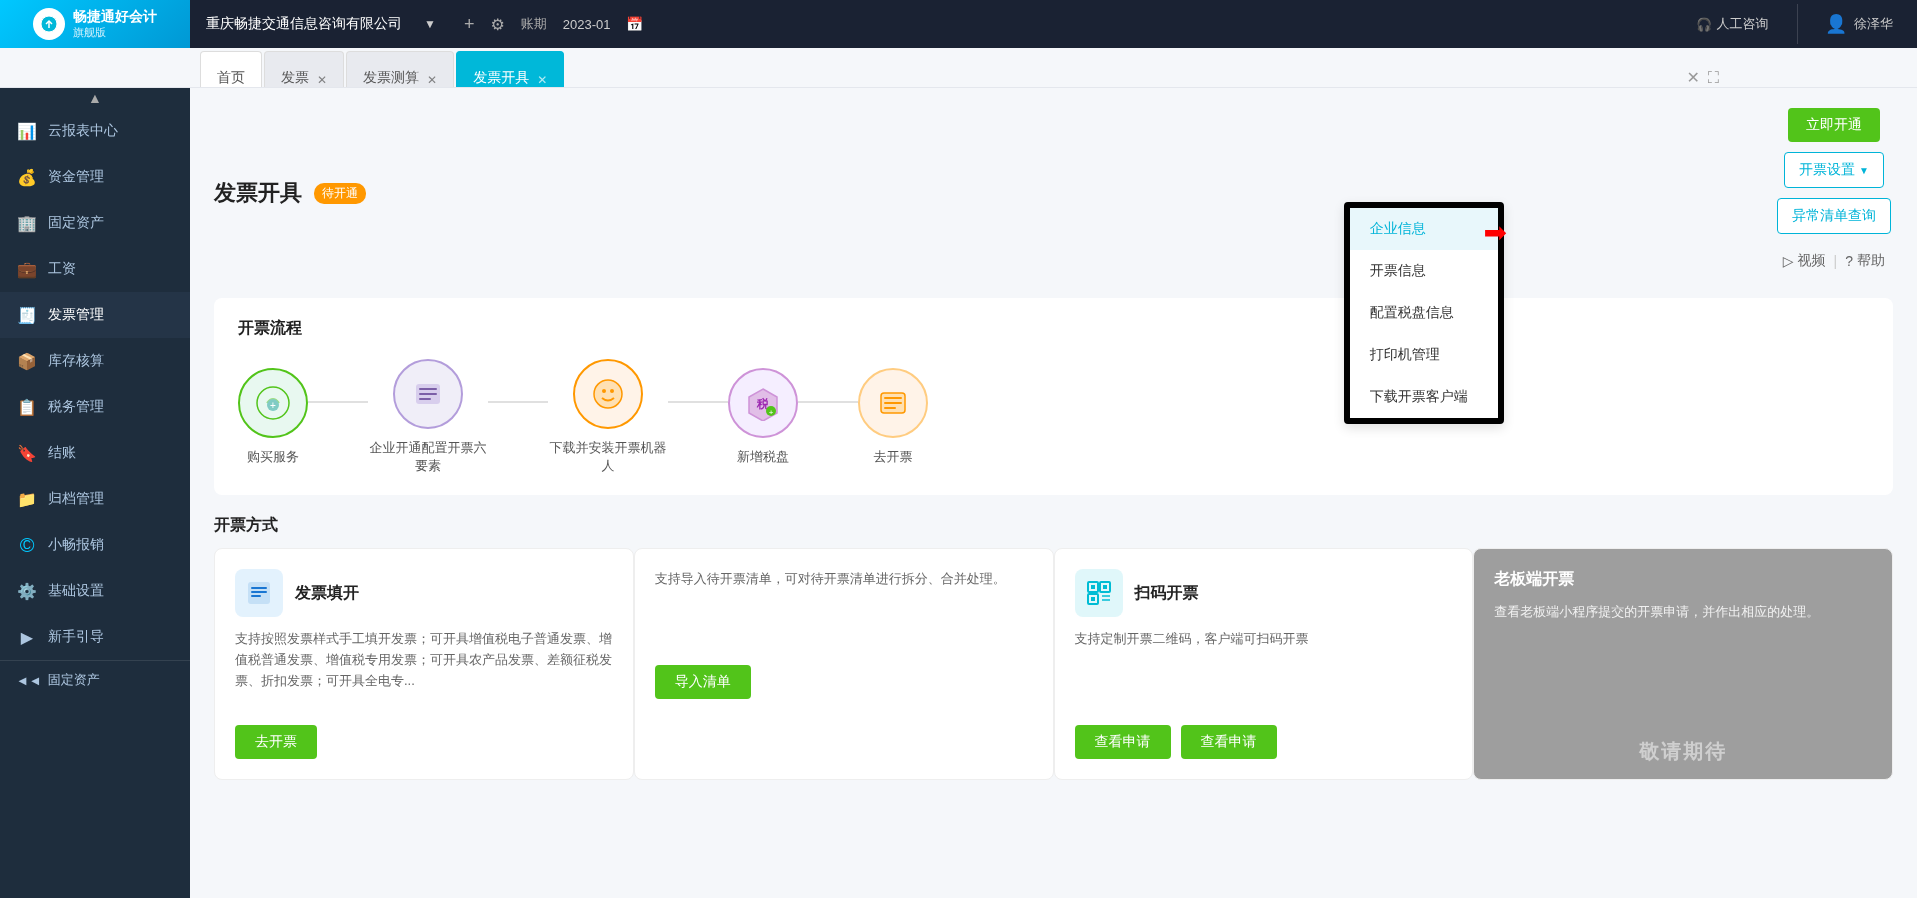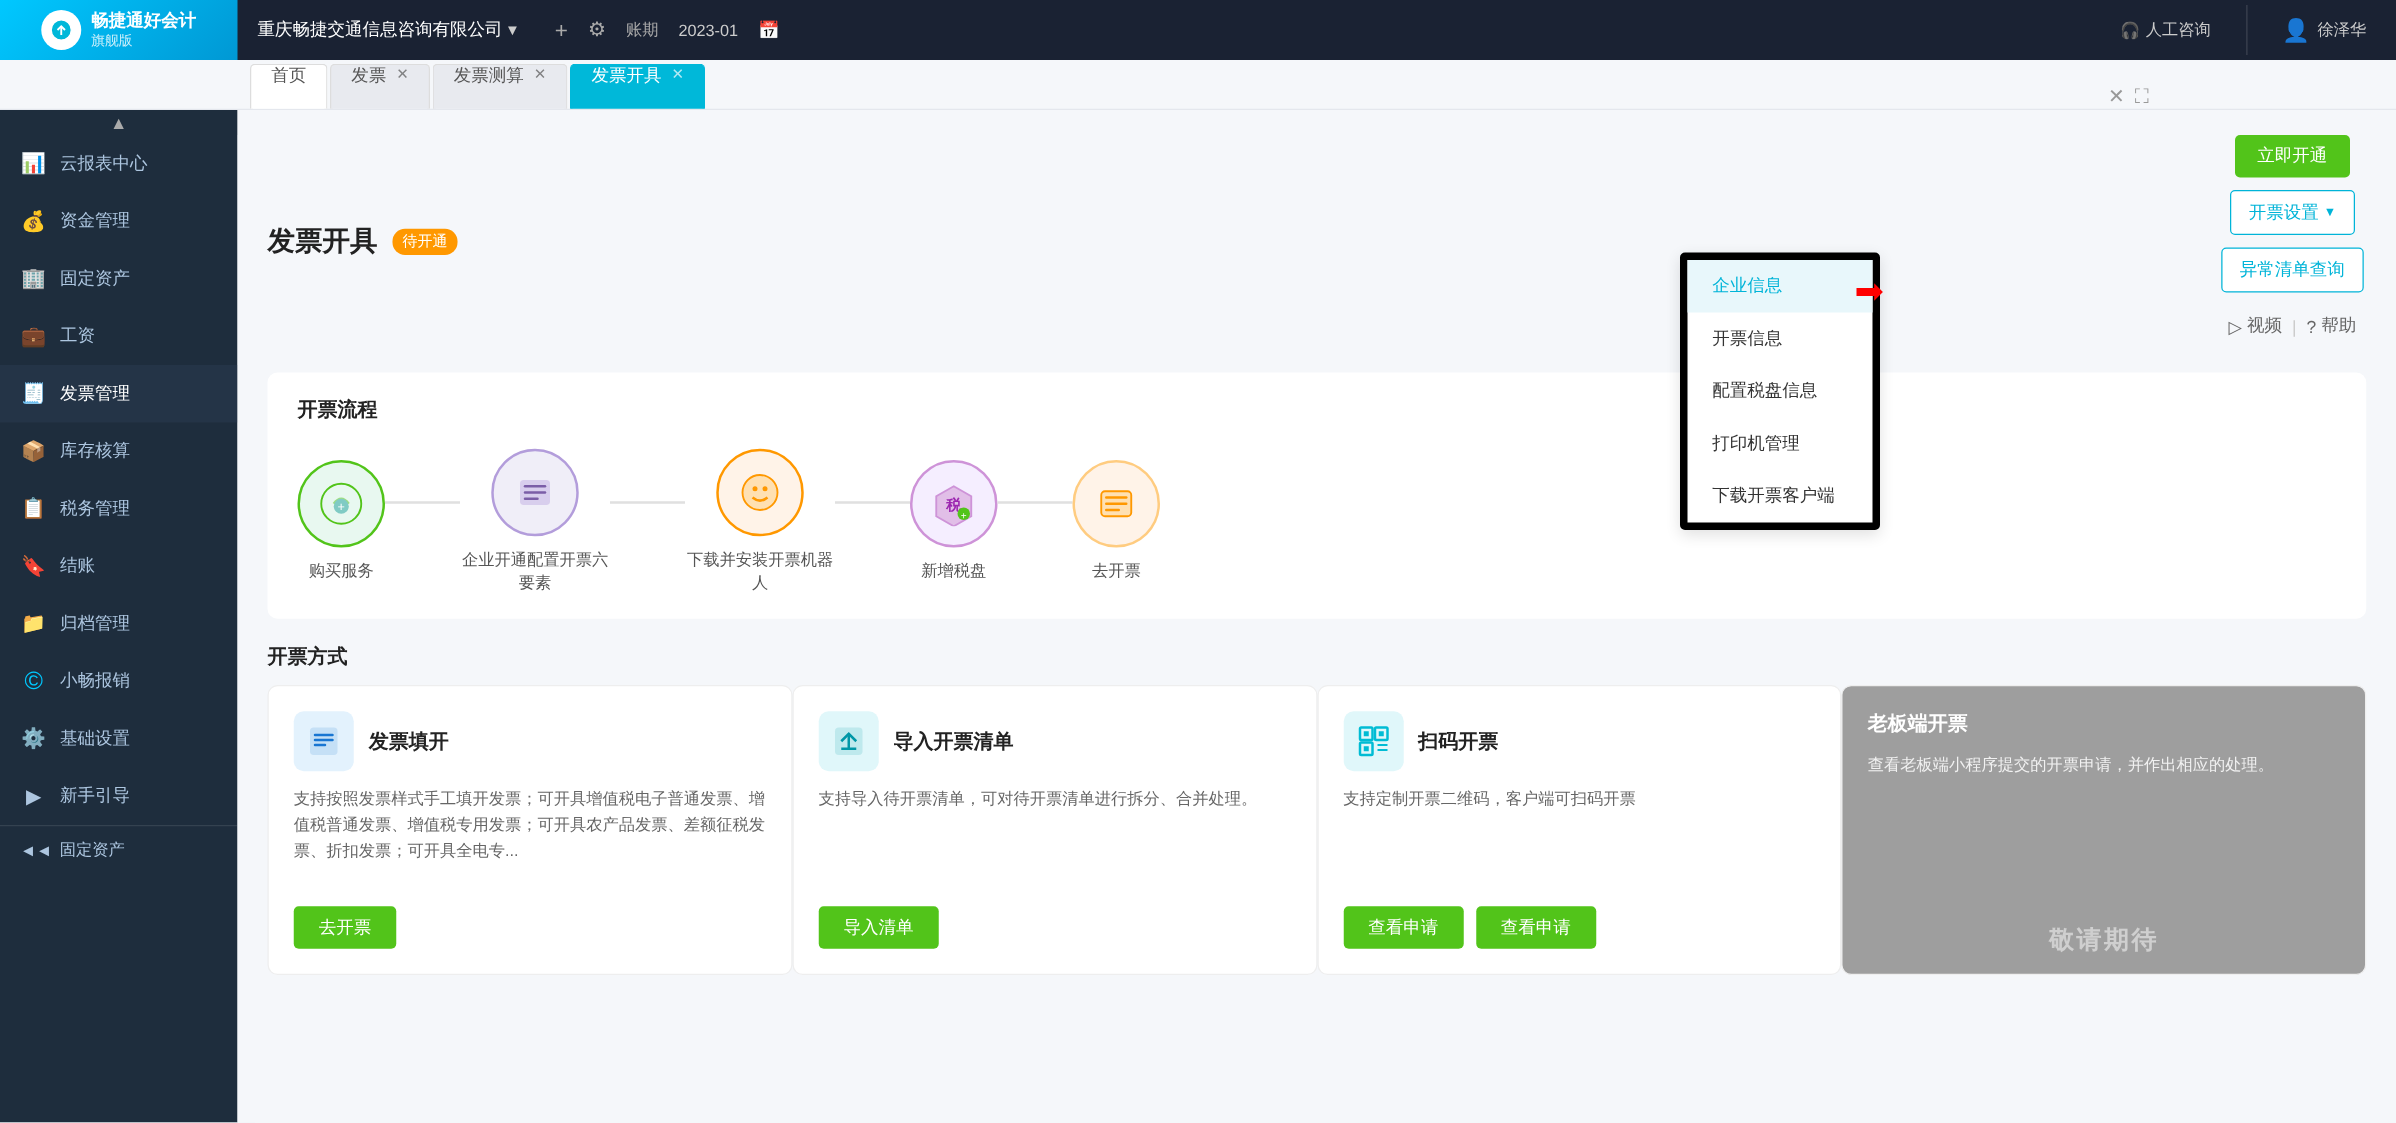--- a/index.html
+++ b/index.html
@@ -35,21 +35,21 @@
     .logo-text { color: white; font-size: 14px; font-weight: bold; line-height: 1.2; }
     .logo-sub { color: rgba(255,255,255,0.8); font-size: 11px; }
     .company-selector {
       display: flex;
       align-items: center;
       color: #ccc;
       padding: 0 16px;
       cursor: pointer;
       font-size: 14px;
     }
-    .company-name { color: #fff; margin-right: 2px; }
+    .company-name { color: #fff; margin-right: 22px; }
     .top-bar-actions {
       display: flex;
       align-items: center;
       gap: 16px;
       padding: 0 12px;
       color: #aaa;
       font-size: 18px;
     }
     .top-bar-right {
       margin-left: auto;
@@ -67,21 +67,21 @@
       background: #f5f7fa;
       border-bottom: 1px solid #e4e7ed;
       display: flex;
       align-items: flex-end;
       padding: 0 190px 0 200px;
     }
     .tab {
       height: 36px;
       padding: 0 16px;
       display: flex;
-      align-items: flex-start;
+      align-items: flex-end;
       font-size: 14px;
       cursor: pointer;
       background: #e8eaef;
       border-radius: 4px 4px 0 0;
       margin-right: 2px;
       color: #555;
       border: 1px solid #ddd;
       border-bottom: none;
     }
     .tab.active {
@@ -657,31 +657,20 @@
                 <rect x="6" y="16" width="10" height="2" rx="1" fill="#1976d2"></rect>
               </svg>
             </div>
             <span class="method-title">发票填开</span>
           </div>
           <div class="method-desc">支持按照发票样式手工填开发票；可开具增值税电子普通发票、增值税普通发票、增值税专用发票；可开具农产品发票、差额征税发票、折扣发票；可开具全电专...</div>
           <button class="method-btn">去开票</button>
         </div>
 
         <div class="method-card">
-          <div class="method-card-header">
-            <div class="method-icon teal">
-              <svg width="28" height="28" viewBox="0 0 28 28">
-                <rect x="3" y="3" width="22" height="22" rx="3" fill="#0097a7" opacity="0.15"></rect>
-                <path d="M8 14 L14 8 L20 14" stroke="#0097a7" stroke-width="2" fill="none"></path>
-                <line x1="14" y1="8" x2="14" y2="20" stroke="#0097a7" stroke-width="2"></line>
-                <line x1="8" y1="20" x2="20" y2="20" stroke="#0097a7" stroke-width="2"></line>
-              </svg>
-            </div>
-            <span class="method-title">导入开票清单</span>
-          </div>
           <div class="method-desc">支持导入待开票清单，可对待开票清单进行拆分、合并处理。</div>
           <button class="method-btn">导入清单</button>
         </div>
 
         <div class="method-card">
           <div class="method-card-header">
             <div class="method-icon cyan">
               <svg width="28" height="28" viewBox="0 0 28 28">
                 <rect x="3" y="3" width="10" height="10" rx="1" fill="none" stroke="#00bcd4" stroke-width="2"></rect>
                 <rect x="15" y="3" width="10" height="10" rx="1" fill="none" stroke="#00bcd4" stroke-width="2"></rect>

